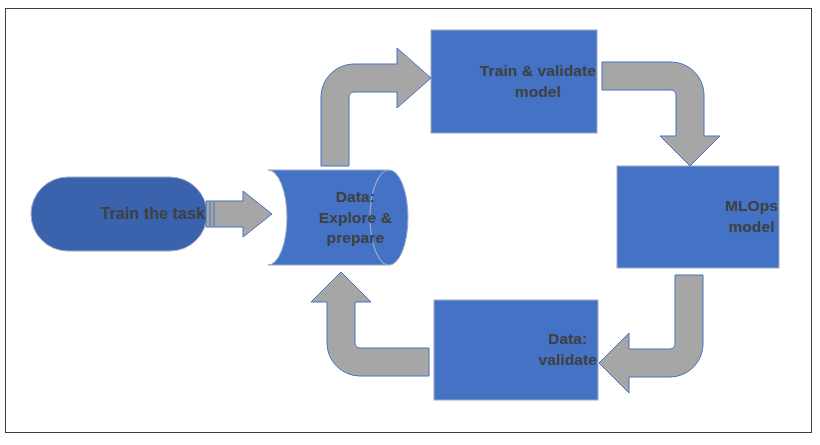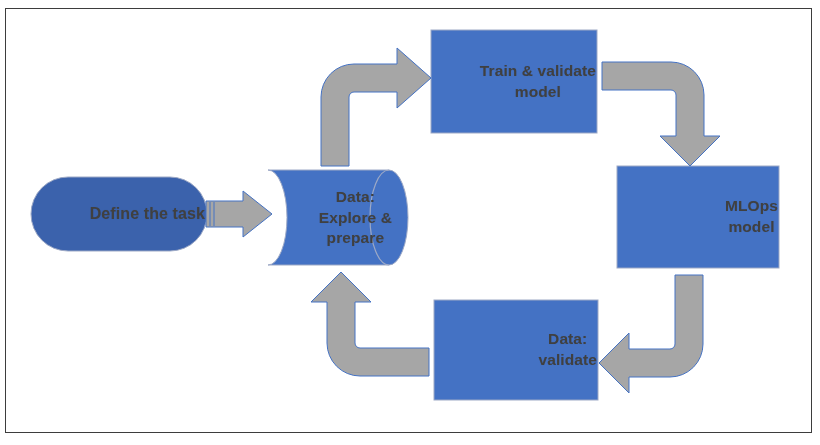--- a/index.html
+++ b/index.html
@@ -84,21 +84,21 @@
 
     <path d="M 602,62 L 671,62 A 33,33 0 0 1 704,95 L 704,136 L 720,136 L 690,166 L 660,136 L 676,136 L 676,95 A 5,5 0 0 0 671,90 L 602,90 Z" fill="#A6A6A6" stroke="#4472C4" stroke-width="1"></path>
 
     <path d="M 703,275 L 703,344 A 33,33 0 0 1 670,377 L 629,377 L 629,393 L 599,363 L 629,333 L 629,349 L 670,349 A 5,5 0 0 0 675,344 L 675,275 Z" fill="#A6A6A6" stroke="#4472C4" stroke-width="1"></path>
 
     <path d="M 429,376 L 360,376 A 33,33 0 0 1 327,343 L 327,302 L 311,302 L 341,272 L 371,302 L 355,302 L 355,343 A 5,5 0 0 0 360,348 L 429,348 Z" fill="#A6A6A6" stroke="#4472C4" stroke-width="1"></path>
 
   </svg>
 
   <div class="node-label lbl-task">
-    <span>Define the task</span>
+    <span>Train the task</span>
   </div>
 
   <div class="node-label lbl-data">
     <div>
       <div>Data:</div>
       <div>Explore &amp;</div>
       <div>prepare</div>
     </div>
   </div>
 

